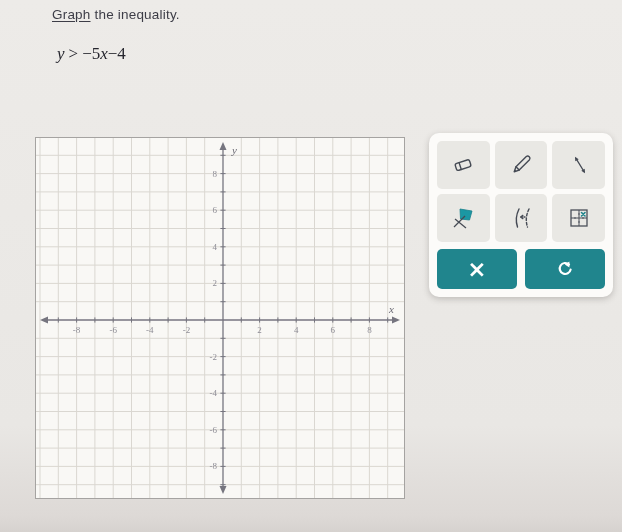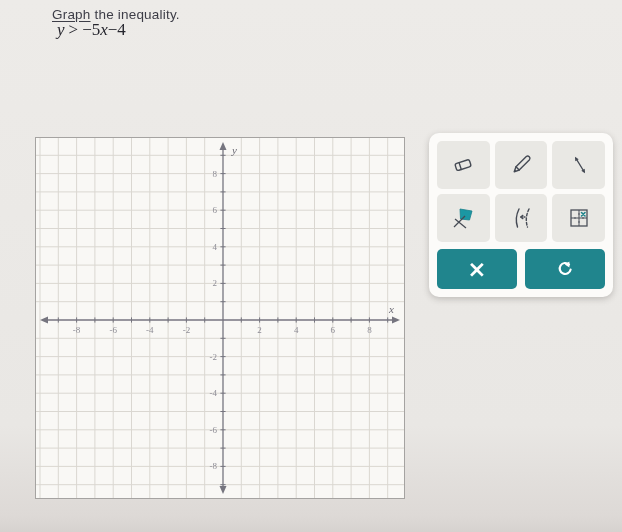--- a/index.html
+++ b/index.html
@@ -7,21 +7,21 @@
     width:622px;height:532px;position:relative;overflow:hidden;
     background:linear-gradient(180deg,#edebe8 0%,#e9e7e4 80%,#ddd9d6 97%,#d6d2cf 100%);
     font-family:"Liberation Sans",sans-serif;
   }
   .prompt{
     position:absolute;left:17px;top:7px;
     font-size:13.5px;color:#3d3d47;letter-spacing:.2px;margin-left:35px;
   }
   .prompt .link{text-decoration:underline;text-underline-offset:2px;cursor:pointer;}
   .equation{
-    position:absolute;left:57px;top:20px;
+    position:absolute;left:57px;top:44px;
     font-family:"Liberation Serif",serif;font-size:17px;color:#26262e;
   }
   .equation .it{font-style:italic;}
   .equation .op{padding:0 4px;}
   .graph-box{
     position:absolute;left:35px;top:137px;width:368px;height:360px;
     background:#f9f8f5;border:1px solid #a5a3a1;box-sizing:content-box;cursor:crosshair;
   }
   .graph-box svg{display:block;}
   .grid-line{stroke:#dad7d1;stroke-width:1;}

